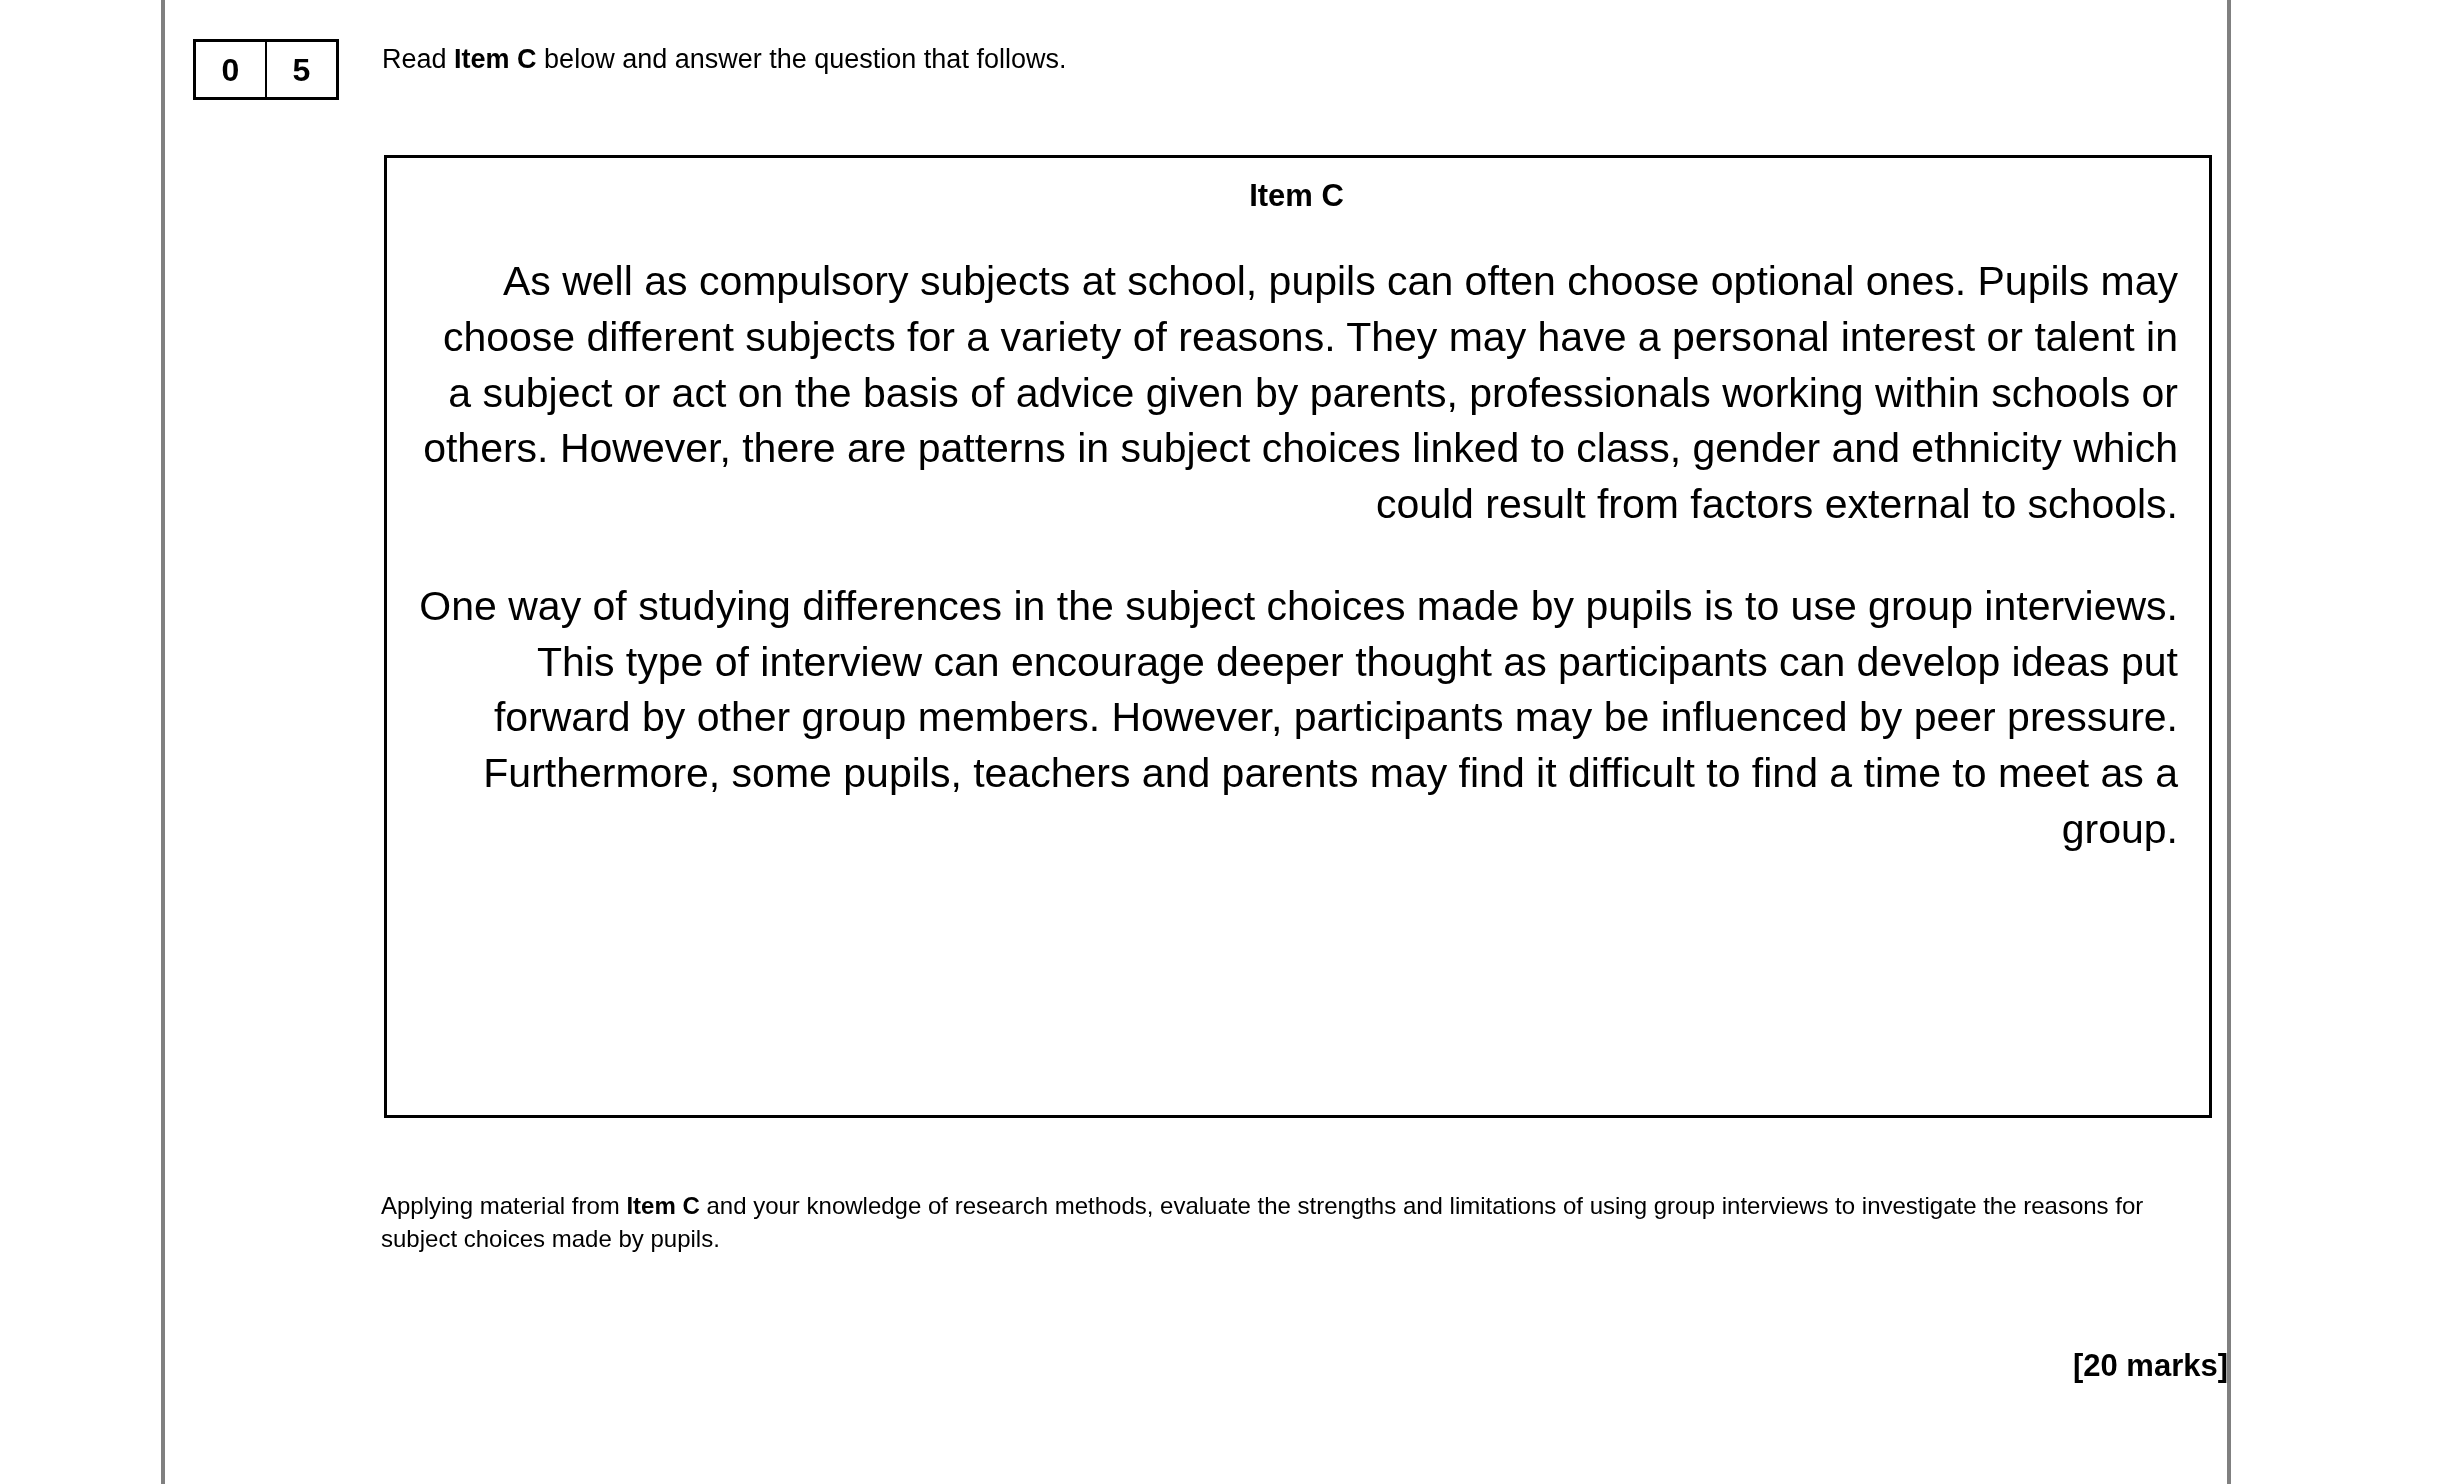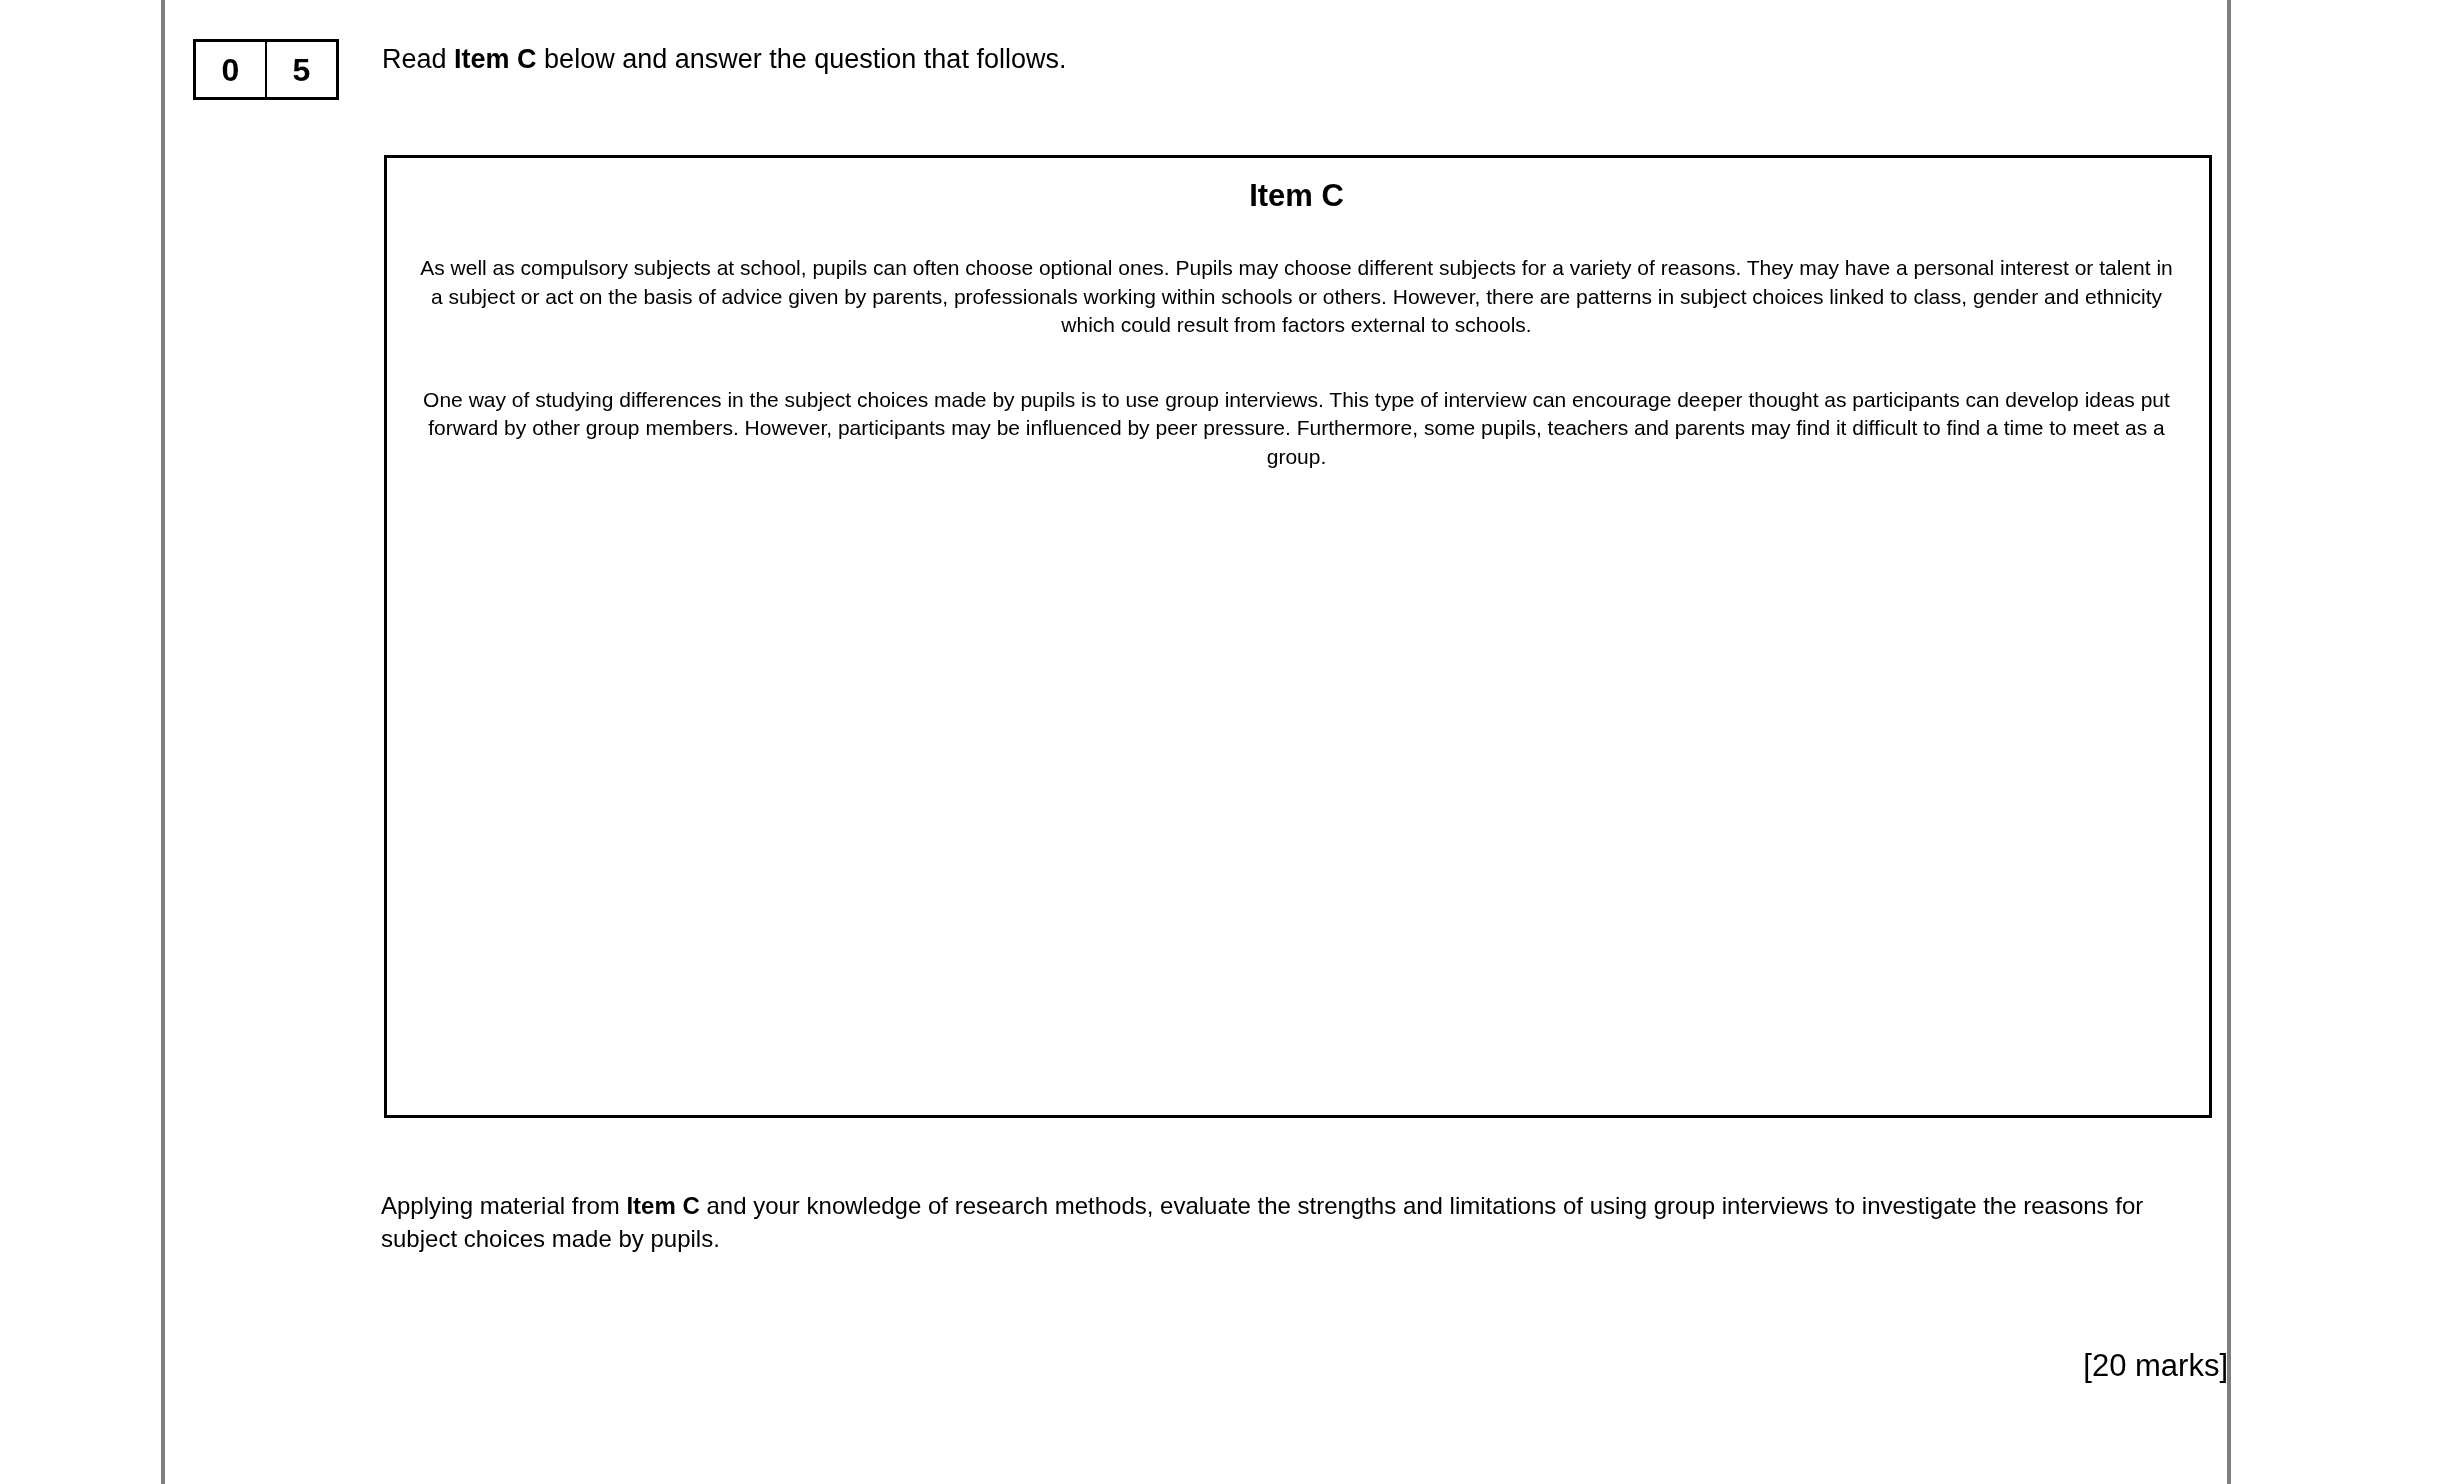--- a/index.html
+++ b/index.html
@@ -84,24 +84,24 @@
     margin: 0;
   }
   .item-subheading {
     text-align: center;
     font-size: 31px;
     font-weight: bold;
     line-height: 1.2;
     margin: 38px 0 0 0;
   }
   .item-para {
-    font-size: 21px;
+    font-size: 41px;
     line-height: 1.36;
     margin: 40px 0 0 0;
-    text-align: center;
+    text-align: right;
   }
   .item-para.second {
     margin-top: 46px;
   }
 
   
   .question-para {
     position: absolute;
     left: 381px;
     top: 1190px;
@@ -110,21 +110,21 @@
     line-height: 1.36;
     margin: 0;
   }
   .marks {
     position: absolute;
     left: 381px;
     top: 1347px;
     width: 1847px;
     text-align: right;
     font-size: 31px;
-    font-weight: normal;
+    font-weight: bold;
     line-height: 1.25;
     margin: 0;
   }
 
   b, strong { font-weight: bold; }
 </style>
 </head>
 <body>
 
 <div class="page-rule left"></div>

